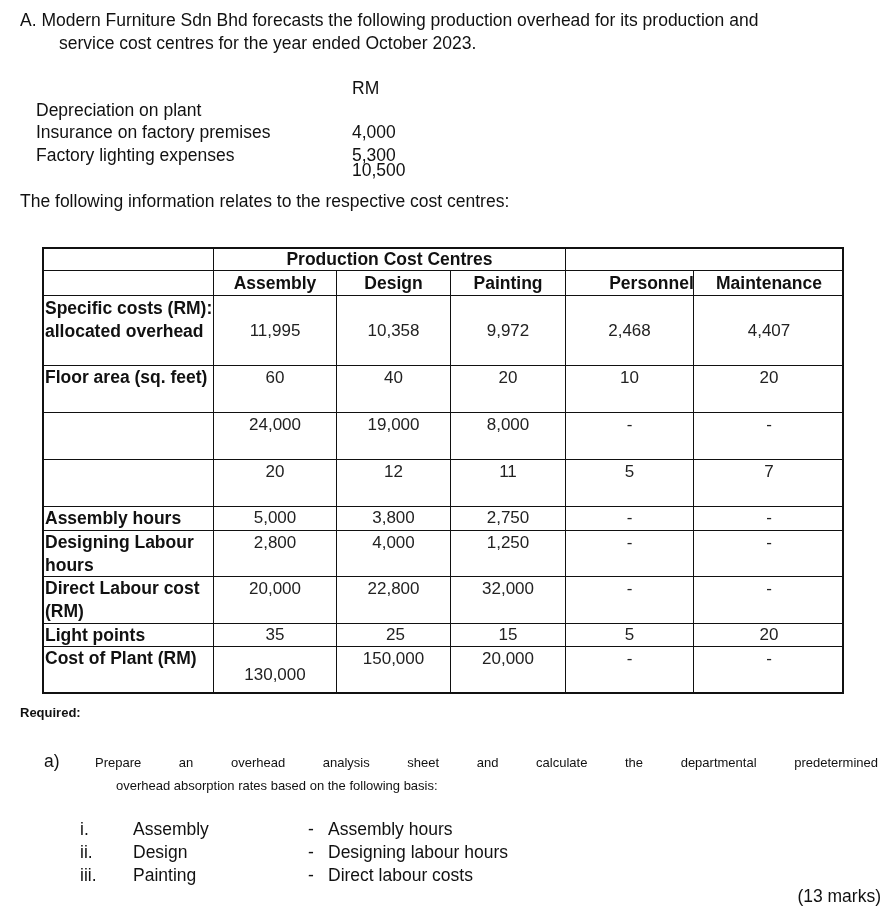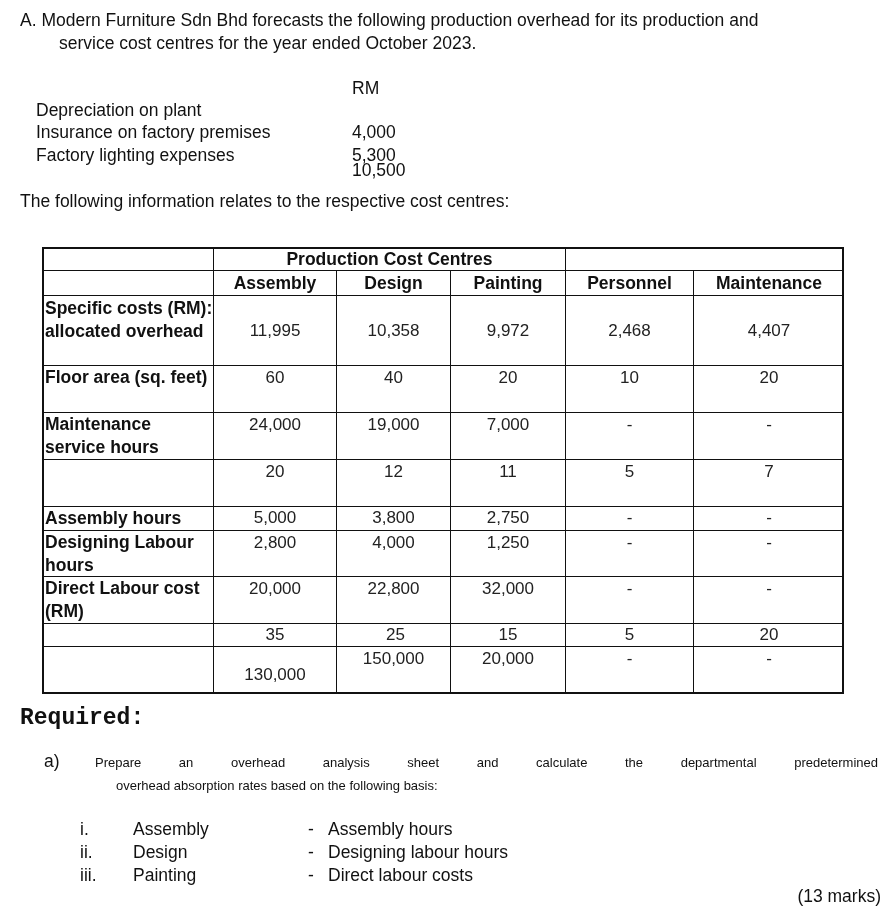--- a/index.html
+++ b/index.html
@@ -29,21 +29,21 @@
     .cell {
       position: absolute; font-size: 17px; color: #222;
       text-align: center; white-space: nowrap;
     }
     .hdr { font-weight: bold; font-size: 17.5px; color: #111; text-align: center; white-space: nowrap; position: absolute; }
     .rowlabel {
       position: absolute; left: 1px; width: 170px;
       font-weight: bold; font-size: 17.5px; line-height: 22.5px;
       color: #111; white-space: normal;
     }
-    .req-title { left: 20px; top: 705px; font-weight: bold; font-size: 23px; font-family: Liberation Mono, monospace; }
+    .req-title { left: 20px; top: 705px; font-weight: bold; font-size: 13px; }
     .qa-letter { left: 44px; top: 751px; font-size: 17.5px; }
     .qa-text { left: 95px; width: 783px; font-size: 13px; line-height: 23px; }
     .just { text-align: justify; text-align-last: justify; white-space: normal; }
     .basis-row { font-size: 17.5px; line-height: 23px; }
     .marks { right: 14px; top: 886px; font-size: 17.5px; }
   </style>
 </head>
 <body>
 
 <div class="abs" style="left:20px; top:10px; font-size:17.5px;">
@@ -80,41 +80,40 @@
   <div class="vline" style="left:292px; top:21px; height:422px;"></div>
   <div class="vline" style="left:406px; top:21px; height:422px;"></div>
   <div class="vline" style="left:521px; top:0; height:443px;"></div>
   <div class="vline" style="left:649px; top:21px; height:422px;"></div>
 
   <div class="hdr" style="left:170px; width:351px; top:0px;">Production Cost Centres</div>
 
   <div class="hdr" style="left:170px; width:122px; top:24px;">Assembly</div>
   <div class="hdr" style="left:293px; width:113px; top:24px;">Design</div>
   <div class="hdr" style="left:407px; width:114px; top:24px;">Painting</div>
-  <div class="hdr" style="left:522px; width:127px; top:24px;">Personnel</div>
+  <div class="hdr" style="left:544px; width:127px; top:24px;">Personnel</div>
   <div class="hdr" style="left:650px; width:150px; top:24px;">Maintenance</div>
 
   <div class="rowlabel" style="top:48px;">Specific costs (RM): allocated overhead</div>
   <div class="cell" style="left:170px; width:122px; top:72px;">11,995</div>
   <div class="cell" style="left:293px; width:113px; top:72px;">10,358</div>
   <div class="cell" style="left:407px; width:114px; top:72px;">9,972</div>
   <div class="cell" style="left:522px; width:127px; top:72px;">2,468</div>
   <div class="cell" style="left:650px; width:150px; top:72px;">4,407</div>
 
   <div class="rowlabel" style="top:117px;">Floor area (sq. feet)</div>
   <div class="cell" style="left:170px; width:122px; top:119px;">60</div>
   <div class="cell" style="left:293px; width:113px; top:119px;">40</div>
   <div class="cell" style="left:407px; width:114px; top:119px;">20</div>
   <div class="cell" style="left:522px; width:127px; top:119px;">10</div>
   <div class="cell" style="left:650px; width:150px; top:119px;">20</div>
 
-  <div class="rowlabel" style="top:164px;">Maintenance service hours</div>
   <div class="cell" style="left:170px; width:122px; top:166px;">24,000</div>
   <div class="cell" style="left:293px; width:113px; top:166px;">19,000</div>
-  <div class="cell" style="left:407px; width:114px; top:166px;">7,000</div>
+  <div class="cell" style="left:407px; width:114px; top:166px;">8,000</div>
   <div class="cell" style="left:522px; width:127px; top:166px;">-</div>
   <div class="cell" style="left:650px; width:150px; top:166px;">-</div>
 
   <div class="cell" style="left:170px; width:122px; top:213px;">20</div>
   <div class="cell" style="left:293px; width:113px; top:213px;">12</div>
   <div class="cell" style="left:407px; width:114px; top:213px;">11</div>
   <div class="cell" style="left:522px; width:127px; top:213px;">5</div>
   <div class="cell" style="left:650px; width:150px; top:213px;">7</div>
 
   <div class="rowlabel" style="top:258px;">Assembly hours</div>
@@ -131,26 +130,28 @@
   <div class="cell" style="left:522px; width:127px; top:284px;">-</div>
   <div class="cell" style="left:650px; width:150px; top:284px;">-</div>
 
   <div class="rowlabel" style="top:328px;">Direct Labour cost (RM)</div>
   <div class="cell" style="left:170px; width:122px; top:330px;">20,000</div>
   <div class="cell" style="left:293px; width:113px; top:330px;">22,800</div>
   <div class="cell" style="left:407px; width:114px; top:330px;">32,000</div>
   <div class="cell" style="left:522px; width:127px; top:330px;">-</div>
   <div class="cell" style="left:650px; width:150px; top:330px;">-</div>
 
+  <div class="rowlabel" style="top:375px;">Light points</div>
   <div class="cell" style="left:170px; width:122px; top:376px;">35</div>
   <div class="cell" style="left:295px; width:113px; top:376px;">25</div>
   <div class="cell" style="left:407px; width:114px; top:376px;">15</div>
   <div class="cell" style="left:522px; width:127px; top:376px;">5</div>
   <div class="cell" style="left:650px; width:150px; top:376px;">20</div>
 
+  <div class="rowlabel" style="top:398px;">Cost of Plant (RM)</div>
   <div class="cell" style="left:170px; width:122px; top:416px;">130,000</div>
   <div class="cell" style="left:293px; width:113px; top:400px;">150,000</div>
   <div class="cell" style="left:407px; width:114px; top:400px;">20,000</div>
   <div class="cell" style="left:522px; width:127px; top:400px;">-</div>
   <div class="cell" style="left:650px; width:150px; top:400px;">-</div>
 </div>
 
 <div class="abs req-title">Required:</div>
 
 <div class="abs qa-letter">a)</div>

